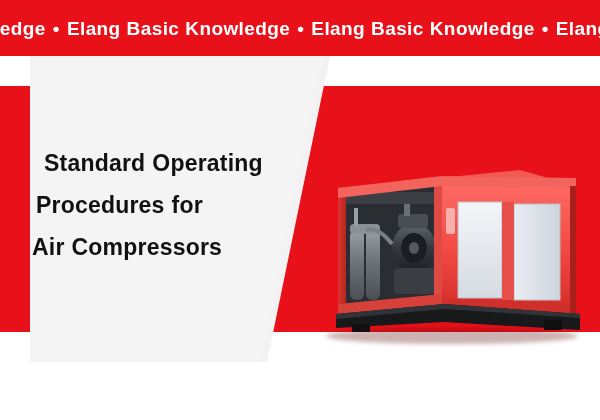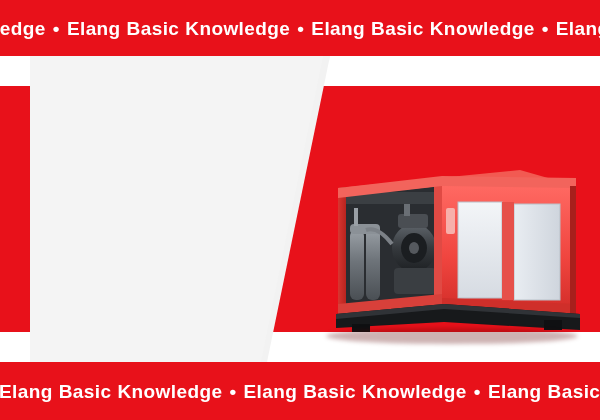--- a/index.html
+++ b/index.html
@@ -139,20 +139,25 @@
     </div>
   </div>
 
   <div class="middle">
     <div class="mid-red"></div>
 
     <div class="white-panel">
       <div class="white-panel-inner"></div>
     </div>
 
+    <div class="title">
+      <span class="title-line tl1"><span class="w">Standard</span><span class="w">Operating</span></span>
+      <span class="title-line tl2"><span class="w">Procedures</span><span class="w">for</span></span>
+      <span class="title-line tl3"><span class="w">Air</span><span class="w">Compressors</span></span>
+    </div>
 
     <div class="machine-wrap">
       <div class="shadow-ellipse"></div>
       <svg width="288" height="216" viewBox="0 0 288 216">
         <defs>
           <linearGradient id="panelGrad" x1="0" y1="0" x2="0" y2="1">
             <stop offset="0%" stop-color="#f3f5f8"></stop>
             <stop offset="100%" stop-color="#d6dbe2"></stop>
           </linearGradient>
           <linearGradient id="panelGrad2" x1="0" y1="0" x2="1" y2="0">
@@ -242,19 +247,14 @@
         <g>
           <polygon points="28,166 136,156 272,166 272,182 136,174 28,180" fill="#17191b"></polygon>
           <polygon points="28,166 136,156 272,166 272,170 136,161 28,171" fill="#303337"></polygon>
           <rect x="44" y="176" width="18" height="8" fill="#0f1012"></rect>
           <rect x="236" y="172" width="18" height="10" fill="#0f1012"></rect>
         </g>
       </svg>
     </div>
   </div>
 
-  <div class="strip strip-bottom">
-    <div class="strip-text">
-      <span class="word">Elang</span><span class="word">Basic</span><span class="word">Knowledge</span><span class="sep">•</span><span class="word">Elang</span><span class="word">Basic</span><span class="word">Knowledge</span><span class="sep">•</span><span class="word">Elang</span><span class="word">Basic</span>
-    </div>
-  </div>
 
 </div>
 
 </body></html>

